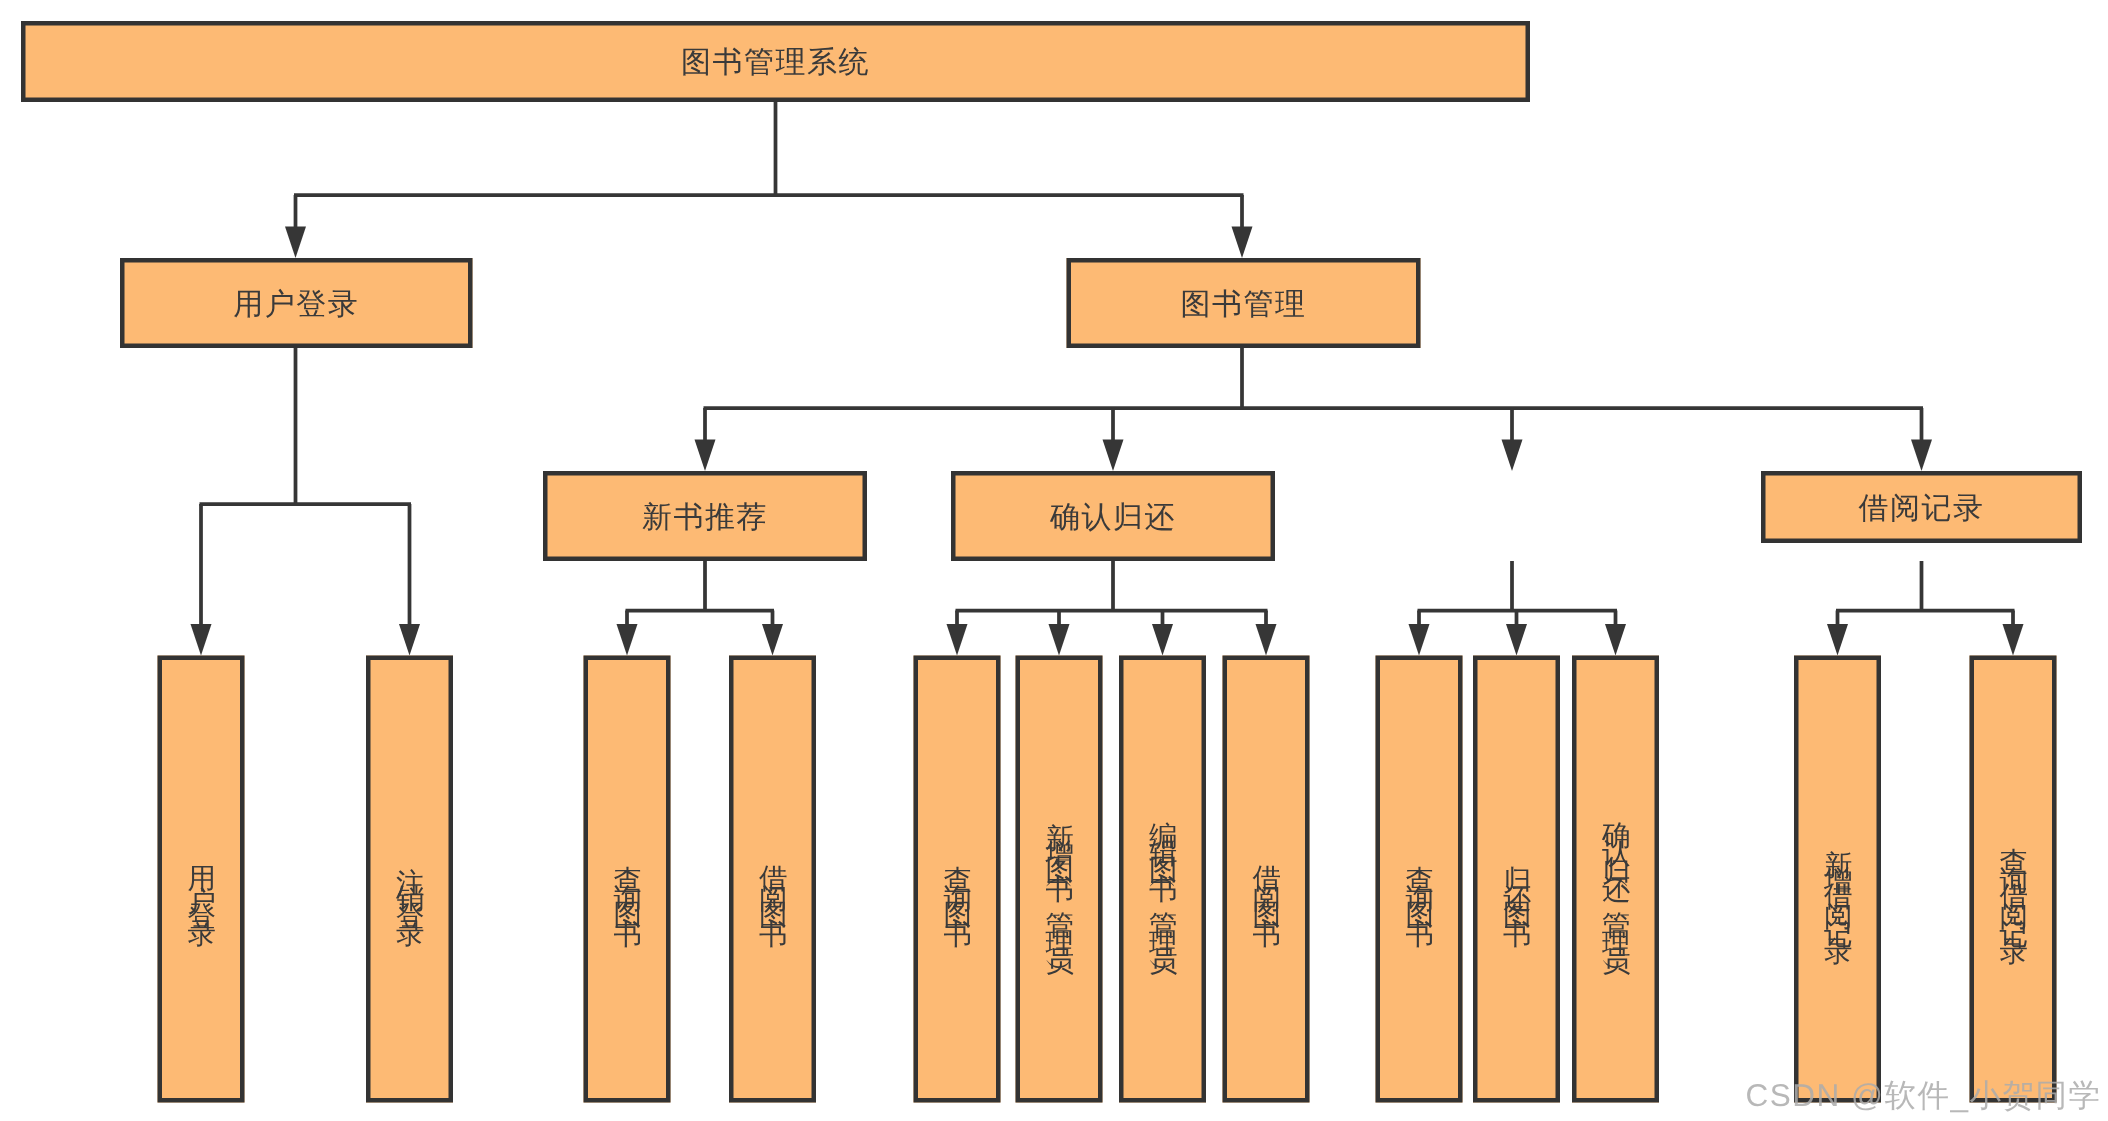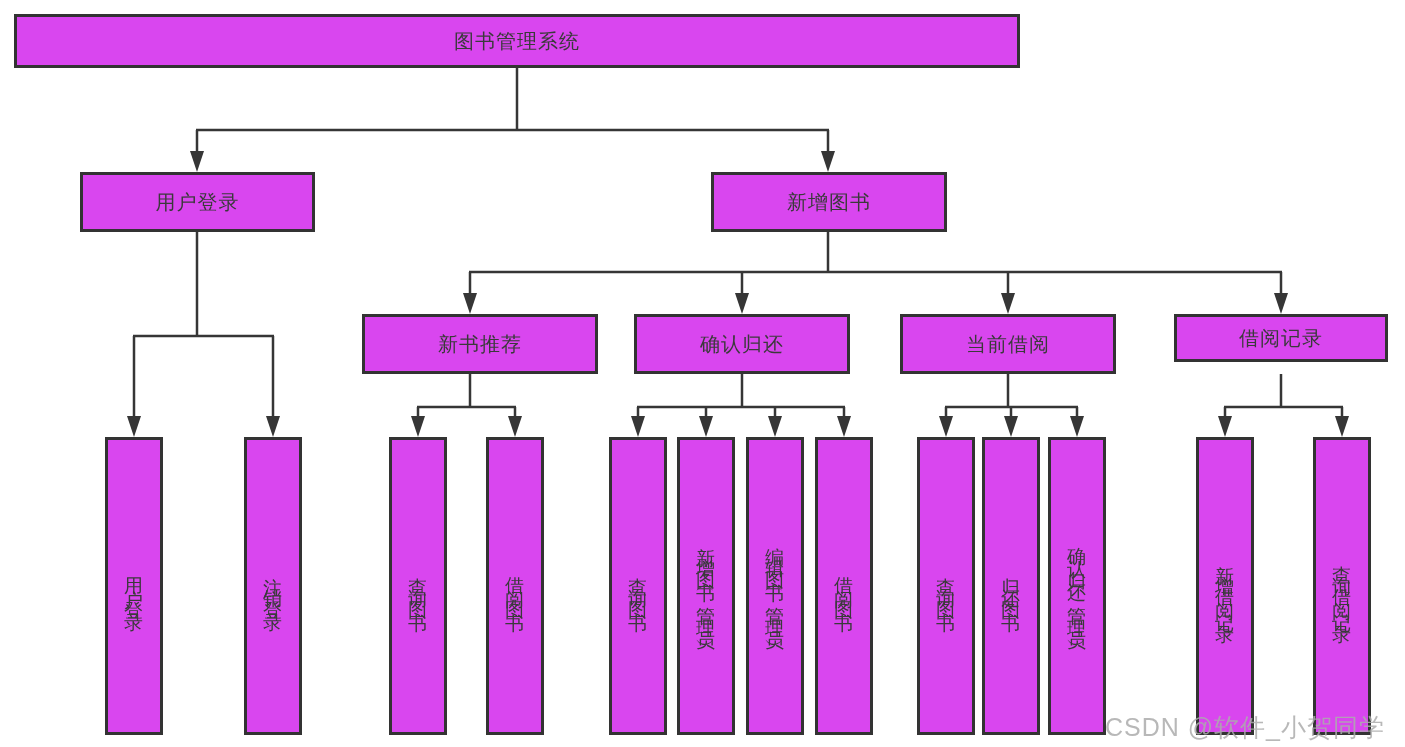--- a/index.html
+++ b/index.html
@@ -21,21 +21,21 @@
     left: 0;
     top: 0;
     width: 1405px;
     height: 747px;
     pointer-events: none;
   }
   .node {
     position: absolute;
     box-sizing: border-box;
     border: 3px solid #333333;
-    background: #d946ef;
+    background: #fdba74;
     display: flex;
     align-items: center;
     justify-content: center;
     text-align: center;
   }
   .hlabel {
     font-size: 20px;
     letter-spacing: 1px;
     color: #3a3a3a;
     white-space: nowrap;
@@ -50,42 +50,42 @@
     text-orientation: mixed;
     font-size: 19px;
     letter-spacing: 12px;
     color: #3a3a3a;
     line-height: 1;
   }
   
   .n-root          { left: 14px;   top: 14px;  width: 1006px; height: 54px; }
   .n-user-login    { left: 80px;   top: 172px; width: 235px;  height: 60px; }
   .n-book-mgmt     { left: 711px;  top: 172px; width: 236px;  height: 60px; }
-  .n-new-book-rec  { left: 362px;  top: 314px; width: 236px;  height: 60px; }
+  .n-new-book-rec  { left: 362px;  top: 314px; width: 216px;  height: 60px; }
   .n-book-borrow   { left: 634px;  top: 314px; width: 216px;  height: 60px; }
   .n-cur-borrow    { left: 900px;  top: 314px; width: 216px;  height: 60px; }
   .n-borrow-rec    { left: 1174px; top: 314px; width: 214px;  height: 48px; }
   .l-1  { left: 105px; }
   .l-2  { left: 244px; }
   .l-3  { left: 389px; }
   .l-4  { left: 486px; }
   .l-5  { left: 609px; }
   .l-6  { left: 677px; }
   .l-7  { left: 746px; }
   .l-8  { left: 815px; }
   .l-9  { left: 917px; }
   .l-10 { left: 982px; }
   .l-11 { left: 1048px; }
   .l-12 { left: 1196px; }
   .l-13 { left: 1313px; }
   .watermark {
     position: absolute;
-    right: 20px;
+    right: 4px;
     bottom: 3px;
-    font-size: 25px;
+    font-size: 21px;
     color: rgba(172, 172, 172, 0.85);
     letter-spacing: 1px;
     z-index: 10;
     white-space: nowrap;
   }
 </style>
 </head>
 <body>
 
 <div class="canvas">
@@ -154,32 +154,29 @@
   </svg>
 
   <div class="node n-root">
     <span class="hlabel">图书管理系统</span>
   </div>
 
   <div class="node n-user-login">
     <span class="hlabel">用户登录</span>
   </div>
   <div class="node n-book-mgmt">
-    <span class="hlabel">新增图书</span>
+    <span class="hlabel">图书管理</span>
   </div>
 
   <div class="node n-new-book-rec">
     <span class="hlabel">新书推荐</span>
   </div>
   <div class="node n-book-borrow">
     <span class="hlabel">确认归还</span>
   </div>
-  <div class="node n-cur-borrow">
-    <span class="hlabel">当前借阅</span>
-  </div>
   <div class="node n-borrow-rec">
     <span class="hlabel">借阅记录</span>
   </div>
 
   <div class="node leaf l-1">
     <span class="vtext">用户登录</span>
   </div>
   <div class="node leaf l-2">
     <span class="vtext">注销登录</span>
   </div>

